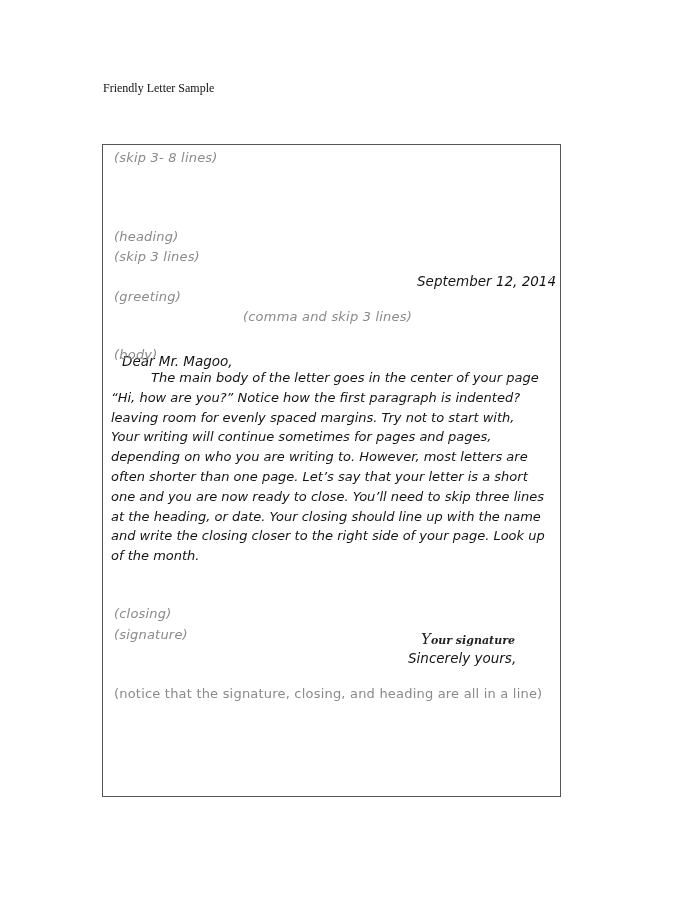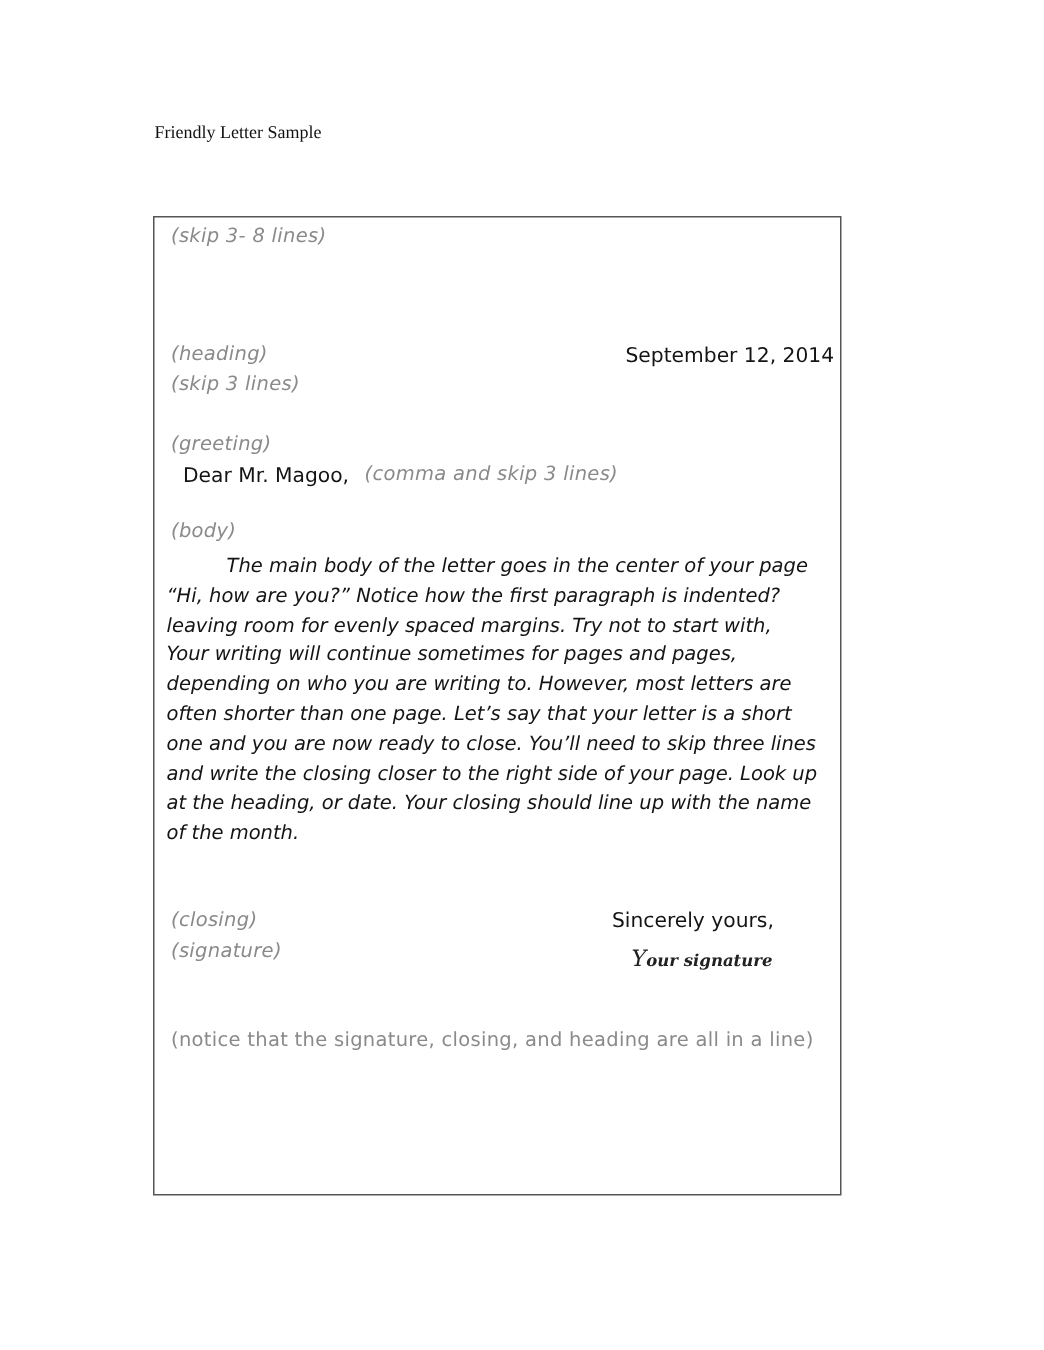--- a/index.html
+++ b/index.html
@@ -38,20 +38,22 @@
     }
     .note {
       color: #8a8a8a;
       font-style: italic;
       font-size: 13px;
       letter-spacing: 0.2px;
     }
     .ink {
       color: #141414;
       font-size: 13.5px;
+      font-style: italic;
+      margin-top: 44px;
     }
     .body-text {
       position: absolute;
       left: 111px;
       top: 368px;
       width: 444px;
       font-family: "DejaVu Sans", sans-serif;
       font-style: italic;
       color: #141414;
       font-size: 13px;
@@ -101,22 +103,22 @@
 <div class="hand note" style="left:114px; top:347px;">(body)</div>
 
 <div class="body-text">
   <span class="body-line indent">The main body of the letter goes in the center of your page</span>
   <span class="body-line">“Hi, how are you?”  Notice how the first paragraph is indented?</span>
   <span class="body-line">leaving room for evenly spaced margins.  Try not to start with,</span>
   <span class="body-line">Your writing will continue sometimes for pages and pages,</span>
   <span class="body-line">depending on who you are writing to.   However, most letters are</span>
   <span class="body-line">often shorter than one page.   Let’s say that your letter is a short</span>
   <span class="body-line">one and you are now ready to close.  You’ll need to skip three lines</span>
+  <span class="body-line">at the heading, or date.  Your closing should line up with the name</span>
   <span class="body-line">and write the closing closer to the right side of your page.  Look up</span>
-  <span class="body-line">at the heading, or date.  Your closing should line up with the name</span>
   <span class="body-line">of the month.</span>
 </div>
 
 <div class="hand note" style="left:114px; top:606px;">(closing)</div>
 <div class="hand ink" style="left:408px; top:606px;">Sincerely yours,</div>
 
 <div class="hand note" style="left:114px; top:627px;">(signature)</div>
 <div class="signature"><span class="cap">Y</span><span>our signature</span></div>
 
 <div class="hand note" style="left:114px; top:686px; font-style:normal;">(notice that the signature, closing, and heading are all in a line)</div>

